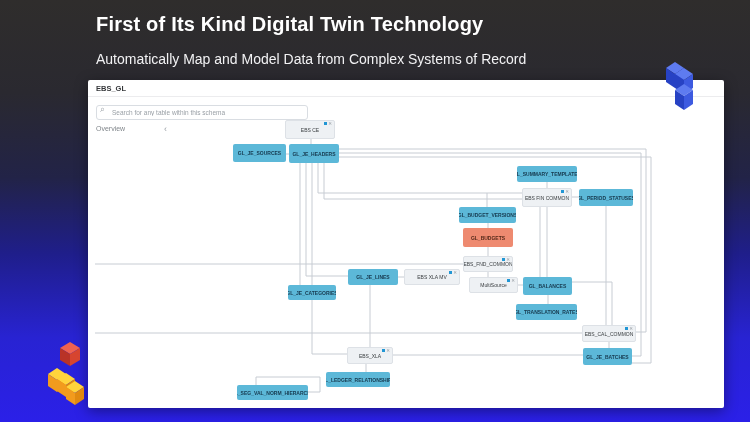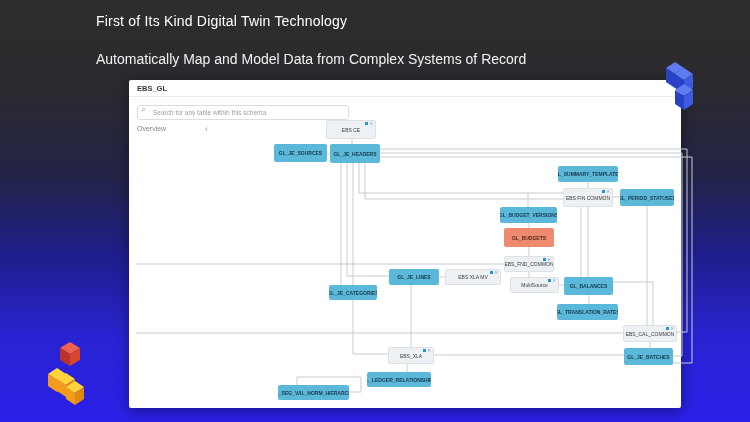--- a/index.html
+++ b/index.html
@@ -4,32 +4,31 @@
 <style>
   * { margin:0; padding:0; box-sizing:border-box; }
   html,body { width:750px; height:422px; overflow:hidden; }
   body {
     font-family:"Liberation Sans", sans-serif;
     position:relative;
     background:linear-gradient(180deg,#2f2d2c 0%,#2a2930 22%,#222347 42%,#1f1e8a 60%,#2823d2 80%,#2b20e8 100%);
   }
   .slide-title {
     position:absolute; left:96px; top:13px;
-    font-size:14px; font-weight:400; color:#ffffff; letter-spacing:.2px;
+    font-size:20px; font-weight:700; color:#ffffff; letter-spacing:.2px;
   }
   .slide-subtitle {
     position:absolute; left:96px; top:51px;
     font-size:14px; font-weight:400; color:#f2f2f4;
   }
   
   .win {
-    position:absolute; left:88px; top:80px; width:552px; height:328px;
+    position:absolute; left:88px; top:80px; width:636px; height:328px;
     background:#ffffff; border-radius:2px;
     box-shadow:0 3px 14px rgba(0,0,0,.4);
-    margin-left:41px;
   }
   .win-titlebar {
     position:absolute; top:0; left:0; right:0; height:17px;
     border-bottom:1px solid #ececee;
     font-size:7.5px; font-weight:700; color:#35373a;
     padding:4px 8px;
   }
   .search-row { position:absolute; top:21px; left:8px; height:16px; }
   .search-box { position:relative; width:212px; }
   .search-box input {

